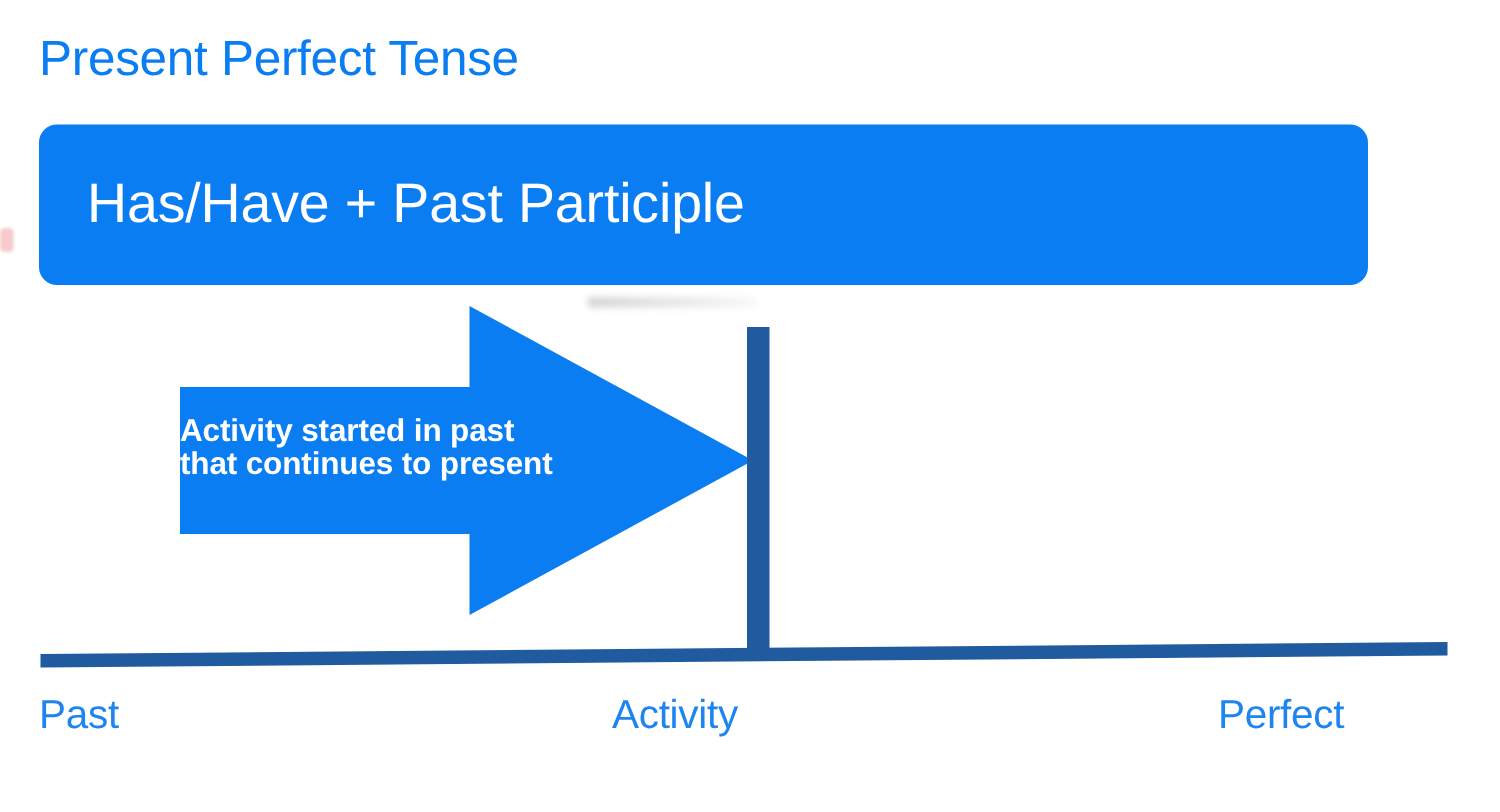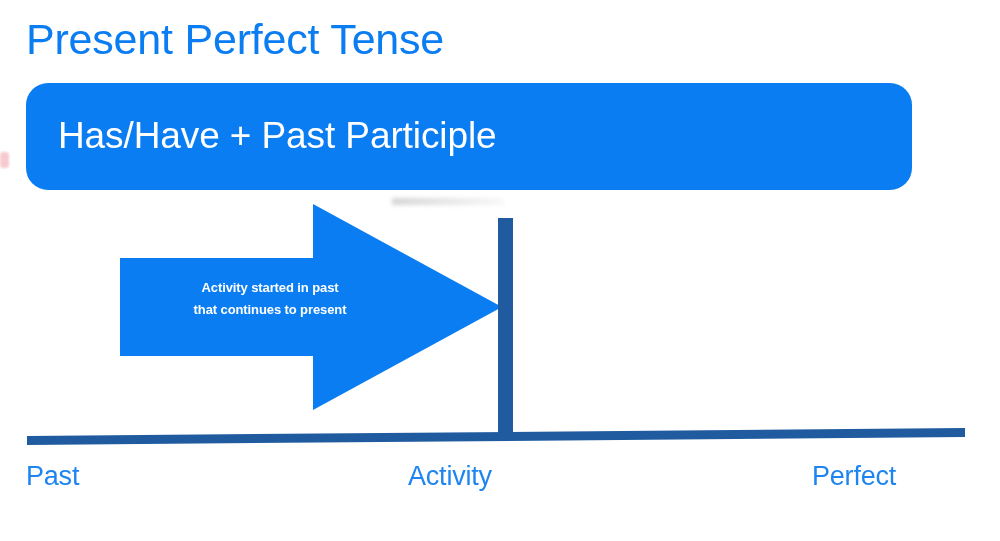--- a/index.html
+++ b/index.html
@@ -22,36 +22,36 @@
     width: 1000px;
     height: 541px;
     background: #ffffff;
   }
 
   
   .title {
     position: absolute;
     left: 26px;
     top: 13px;
-    font-size: 43px;
+    font-size: 33px;
     line-height: 52px;
     letter-spacing: -0.2px;
     color: #0b7df2;
     white-space: nowrap;
   }
 
   
   .formula-box {
     position: absolute;
     left: 26px;
     top: 83px;
     width: 886px;
     height: 107px;
     background: #0b7df2;
-    border-radius: 22px;
+    border-radius: 12px;
     box-sizing: border-box;
   }
   .formula-text {
     position: absolute;
     left: 32px;
     top: 29px;
     font-size: 37px;
     line-height: 48px;
     color: #ffffff;
     white-space: nowrap;
@@ -87,22 +87,22 @@
     width: 1000px;
     height: 541px;
     pointer-events: none;
   }
 
   .arrow-text {
     position: absolute;
     left: 120px;
     top: 277px;
     width: 300px;
-    text-align: center;
-    font-size: 13px;
+    text-align: left;
+    font-size: 21px;
     font-weight: bold;
     line-height: 22px;
     color: #ffffff;
     letter-spacing: -0.1px;
   }
 
   
   .tl-label {
     position: absolute;
     font-size: 27px;

